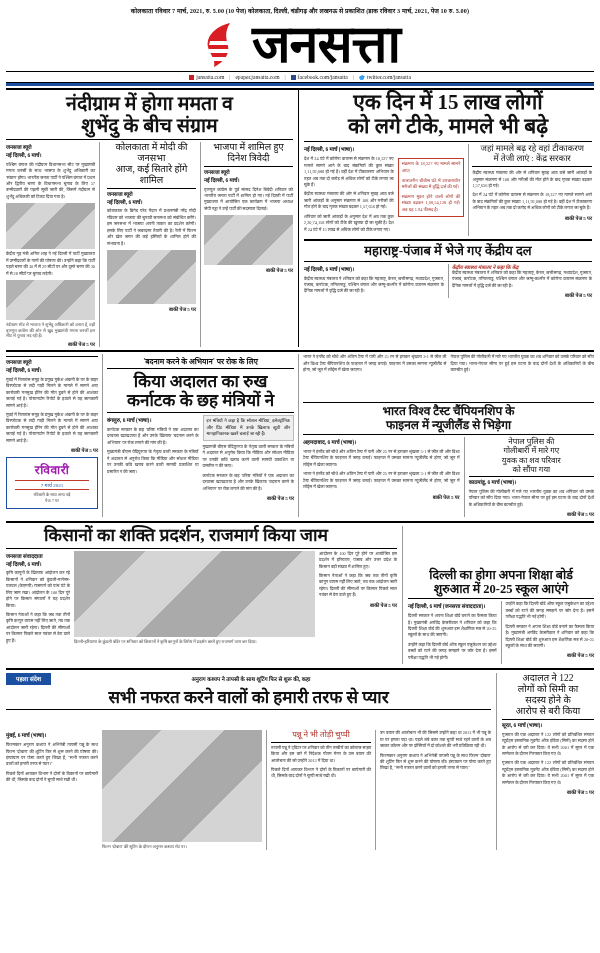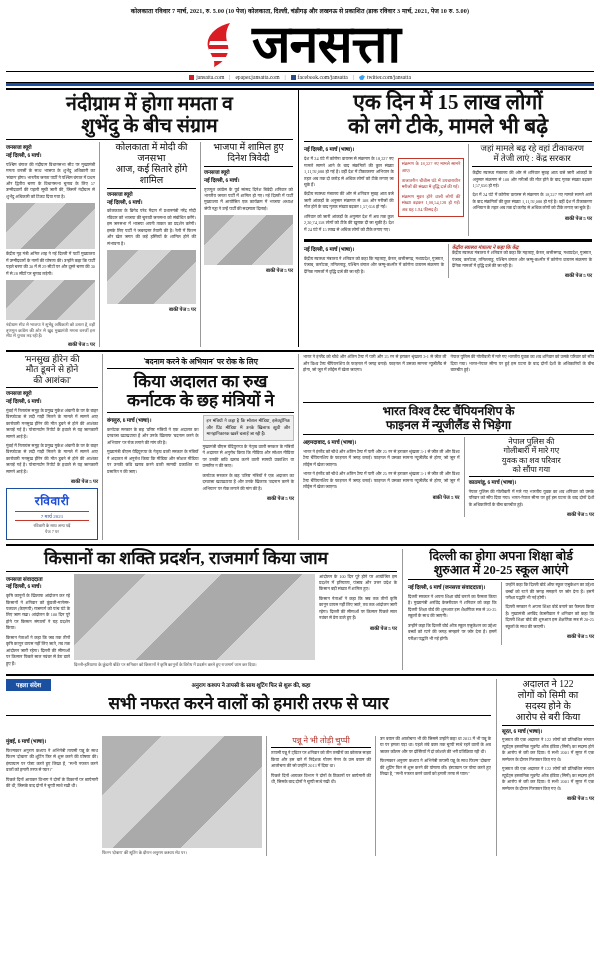--- a/index.html
+++ b/index.html
@@ -48,21 +48,21 @@
 
   .portrait{width:100%;height:46px;}
   .portrait.sq{height:40px;}
 
   
   .redbox{border:1px solid #c0392b;padding:2px 3px;font-size:4.4px;line-height:1.5;color:#a8312a;text-align:justify;background:#fff;}
   .greybox{background:#efefef;border:.6px solid #bbb;padding:2px 3px;font-size:4.4px;line-height:1.5;text-align:justify;}
 
   .blue-badge{display:inline-block;background:#1b4fa0;color:#fff;font-size:6px;font-weight:bold;padding:2px 10px;}
   .ravivari{border:1px solid #1b4fa0;text-align:center;padding:3px 2px 4px;}
-  .ravivari .t{font-size:12px;font-weight:bold;color:#1d4ed8;letter-spacing:.5px;}
+  .ravivari .t{font-size:12px;font-weight:bold;color:#a21caf;letter-spacing:.5px;}
   .ravivari .d{font-size:5px;color:#1b4fa0;border-top:.6px solid #c0392b;border-bottom:.6px solid #c0392b;margin:2px 6px;padding:1px 0;}
   .ravivari .s{font-size:4.2px;color:#444;line-height:1.4;margin-top:2px;}
 
   .sec-rule{border-top:2px solid #000;margin-top:3px;}
   .small-head{font-size:9.5px;font-weight:normal;text-align:center;line-height:1.15;}
   .mid-head{font-size:13px;font-weight:bold;text-align:center;line-height:1.13;}
   .big-head{font-size:17px;font-weight:bold;text-align:center;line-height:1.12;}
 
   .sub-ital{font-size:5px;font-style:italic;font-weight:bold;color:#b03028;}
 </style>
@@ -186,20 +186,21 @@
           </div>
           <div class="body" style="font-size:4.3px;margin-top:3px;">
             <p>केंद्रीय स्वास्थ्य मंत्रालय की ओर से शनिवार सुबह आठ बजे जारी आंकड़ों के अनुसार संक्रमण से 108 और मरीजों की मौत होने के बाद मृतक संख्या बढ़कर 1,57,656 हो गई।</p>
             <p>देश में 24 घंटे में कोरोना वायरस से संक्रमण के 18,327 नए मामले सामने आने के बाद संक्रमितों की कुल संख्या 1,11,92,088 हो गई है। वहीं देश में टीकाकरण अभियान के तहत अब तक दो करोड़ से अधिक लोगों को टीके लगाए जा चुके हैं।</p>
           </div>
           <div class="jump">बाकी पेज 5 पर</div>
         </div>
       </div>
 
       <div class="sec-rule"></div>
+      <div class="mid-head" style="padding:3px 0 2px;">महाराष्ट्र-पंजाब में भेजे गए केंद्रीय दल</div>
       <div class="rule"></div>
       <div class="cols2" style="margin-top:2px;">
         <div class="col">
           <div class="byline">नई दिल्ली, 6 मार्च (भाषा)।</div>
           <div class="body" style="font-size:4.3px;">
             <p>केंद्रीय स्वास्थ्य मंत्रालय ने शनिवार को कहा कि महाराष्ट्र, केरल, छत्तीसगढ़, मध्यप्रदेश, गुजरात, पंजाब, कर्नाटक, तमिलनाडु, पश्चिम बंगाल और जम्मू-कश्मीर में कोरोना वायरस संक्रमण के दैनिक मामलों में वृद्धि दर्ज की जा रही है।</p>
           </div>
         </div>
         <div class="col vline" style="padding-left:3px;">
           <div class="sub-ital">केंद्रीय स्वास्थ्य मंत्रालय ने कहा कि केंद्र</div>
@@ -209,25 +210,20 @@
           <div class="jump">बाकी पेज 5 पर</div>
         </div>
       </div>
     </div>
   </div>
 
   <div class="rule2" style="margin-top:3px;"></div>
   <div style="display:flex;margin-top:2px;">
 
     <div style="width:96px;padding-right:4px;box-sizing:border-box;">
-      <div class="small-head" style="font-size:9px;">
-        <div>'मनसुख हीरेन की</div>
-        <div>मौत डूबने से होने</div>
-        <div>की आशंका'</div>
-      </div>
       <div class="byline" style="white-space:pre-line;border-top:.6px solid #000;margin-top:2px;padding-top:2px;">जनसत्ता ब्यूरो
 नई दिल्ली, 6 मार्च।</div>
       <div class="body" style="font-size:4.3px;">
         <p>मुंबई में रिलायंस समूह के प्रमुख मुकेश अंबानी के घर के बाहर विस्फोटक से लदी गाड़ी मिलने के मामले में सामने आए कारोबारी मनसुख हीरेन की मौत डूबने से होने की आशंका जताई गई है। पोस्टमार्टम रिपोर्ट के हवाले से यह जानकारी सामने आई है।</p>
         <p>मुंबई में रिलायंस समूह के प्रमुख मुकेश अंबानी के घर के बाहर विस्फोटक से लदी गाड़ी मिलने के मामले में सामने आए कारोबारी मनसुख हीरेन की मौत डूबने से होने की आशंका जताई गई है। पोस्टमार्टम रिपोर्ट के हवाले से यह जानकारी सामने आई है।</p>
       </div>
       <div class="jump">बाकी पेज 5 पर</div>
 
       <div class="ravivari" style="margin-top:4px;">
         <div class="t">रविवारी</div>
@@ -323,21 +319,21 @@
           <div class="body" style="font-size:4.3px;">
             <p>आंदोलन के 100 दिन पूरे होने पर आयोजित इस प्रदर्शन में हरियाणा, पंजाब और उत्तर प्रदेश के किसान बड़ी संख्या में शामिल हुए।</p>
             <p>किसान नेताओं ने कहा कि जब तक तीनों कृषि कानून वापस नहीं लिए जाते, तब तक आंदोलन जारी रहेगा। दिल्ली की सीमाओं पर किसान पिछले साल नवंबर से डेरा डाले हुए हैं।</p>
           </div>
           <div class="jump">बाकी पेज 5 पर</div>
         </div>
       </div>
     </div>
 
     <div class="vline" style="flex:1;padding-left:5px;box-sizing:border-box;">
-      <div class="mid-head" style="font-size:12.5px;">
+      <div class="mid-head" style="font-size:12.5px;margin-top:42px;">
         <div>दिल्ली का होगा अपना शिक्षा बोर्ड</div>
         <div>शुरुआत में 20-25 स्कूल आएंगे</div>
       </div>
       <div class="rule" style="margin-top:2px;"></div>
       <div style="display:flex;margin-top:2px;gap:4px;">
         <div style="flex:1;">
           <div class="byline">नई दिल्ली, 6 मार्च (जनसत्ता संवाददाता)।</div>
           <div class="body" style="font-size:4.3px;">
             <p>दिल्ली सरकार ने अपना शिक्षा बोर्ड बनाने का फैसला किया है। मुख्यमंत्री अरविंद केजरीवाल ने शनिवार को कहा कि दिल्ली शिक्षा बोर्ड की शुरुआत इस शैक्षणिक सत्र से 20-25 स्कूलों के साथ की जाएगी।</p>
             <p>उन्होंने कहा कि दिल्ली बोर्ड ऑफ स्कूल एजुकेशन का उद्देश्य बच्चों को रटने की जगह समझने पर जोर देना है। इसमें परीक्षा पद्धति भी नई होगी।</p>

